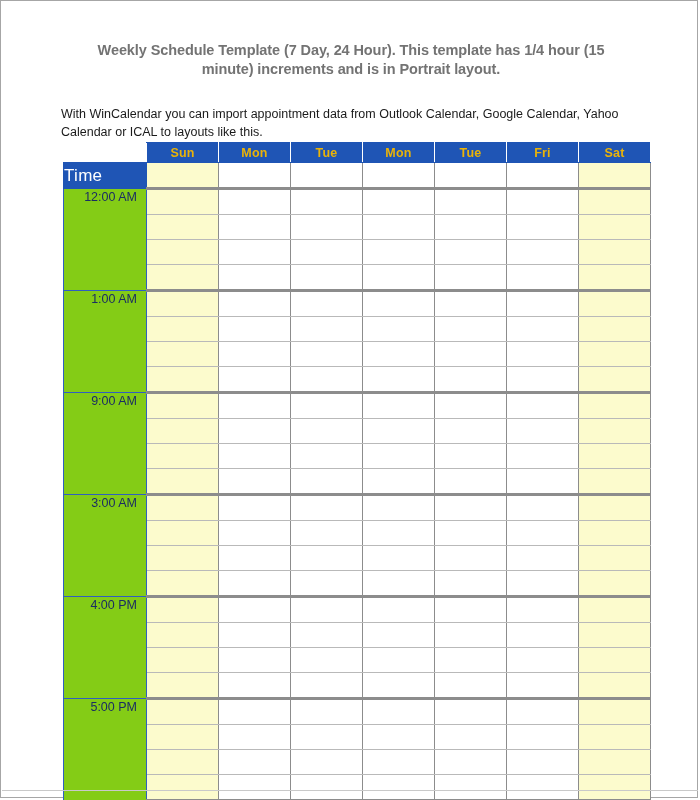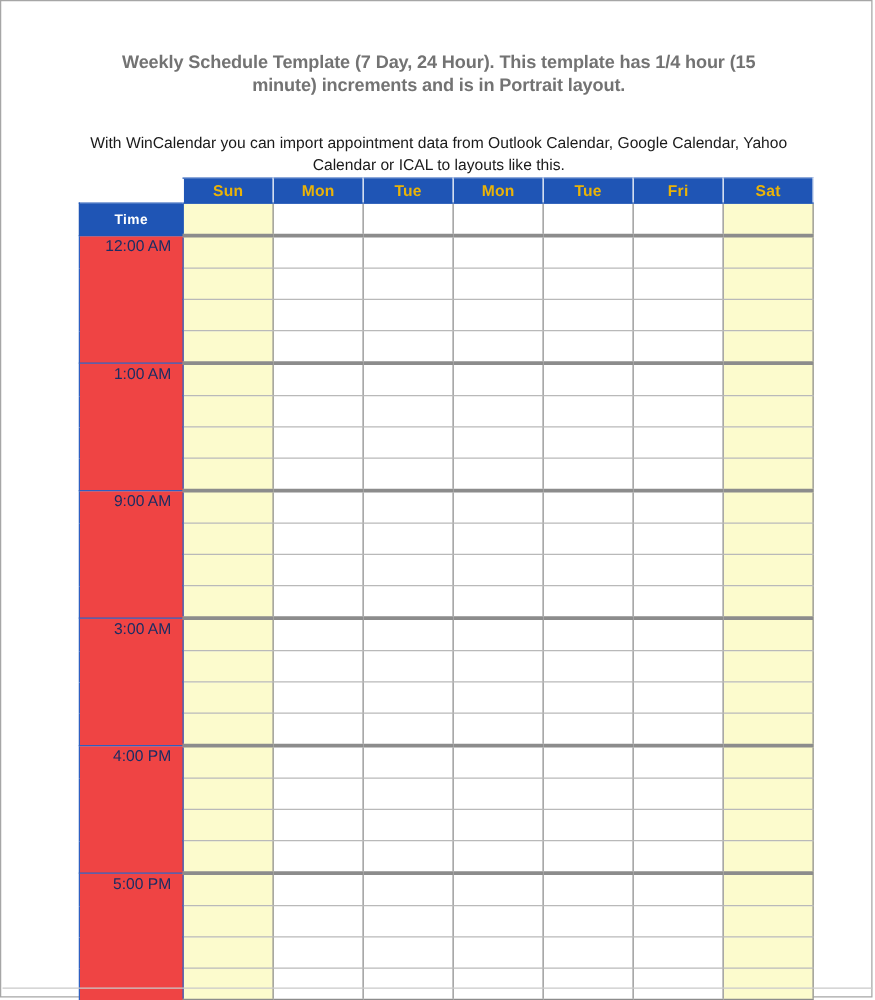--- a/index.html
+++ b/index.html
@@ -37,21 +37,20 @@
     line-height: 19px;
     color: #737373;
     letter-spacing: -0.1px;
   }
 
   .doc-subtitle {
     position: absolute;
     left: 60px;
     top: 104px;
     width: 580px;
-    text-align: center;
     font-size: 12.5px;
     line-height: 18px;
     color: #1a1a1a;
   }
 
   
   #schedule {
     position: absolute;
     left: 62px;
     top: 141px;
@@ -88,31 +87,30 @@
   .hdr-blank {
     background: #ffffff;
     border: none;
     height: 19px;
   }
 
   
   .timehdr {
     background: #1f55b5;
     color: #ffffff;
-    font-size: 11px;
-    font-weight: bold;
-    text-align: center;
+    font-size: 17px;
+    font-weight: normal;
     height: 24px;
     border: 1px solid #1f55b5;
     letter-spacing: 0.3px;
   }
 
   
   .timecell {
-    background: #ef4444;
+    background: #84cc16;
     color: #1b2d63;
     font-size: 12.5px;
     text-align: right;
     vertical-align: top;
     padding-right: 9px !important;
     border-left: 1px solid #2f5fc0;
     border-right: 1px solid #2f5fc0;
     border-top: 1px solid #2f5fc0;
     border-bottom: 1px solid #2f5fc0;
     line-height: 17px;

